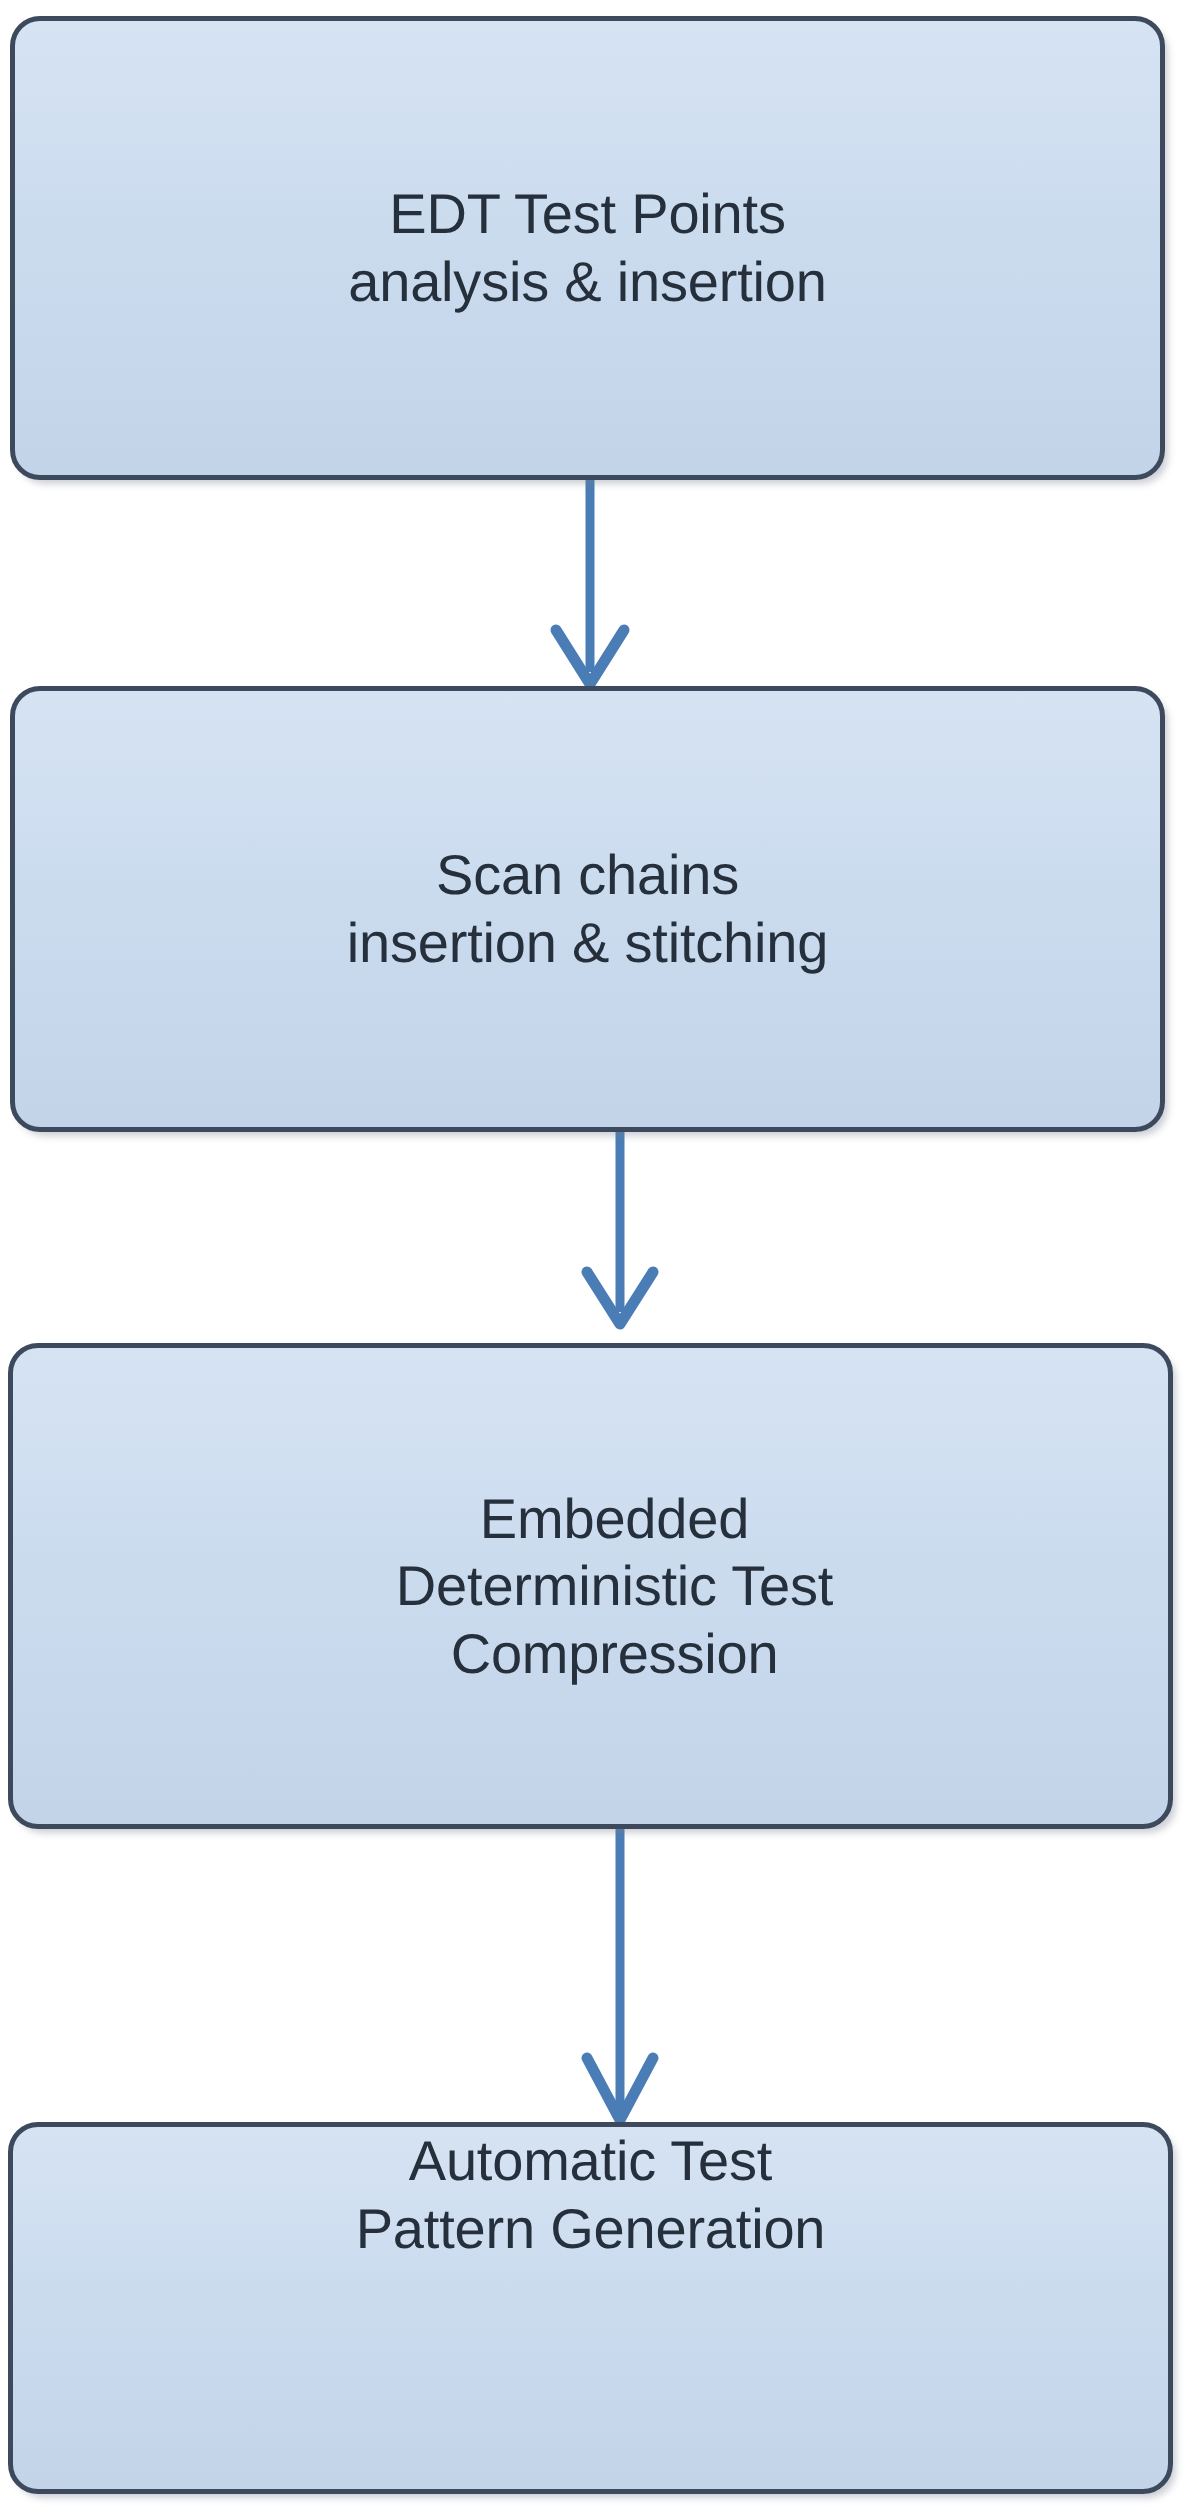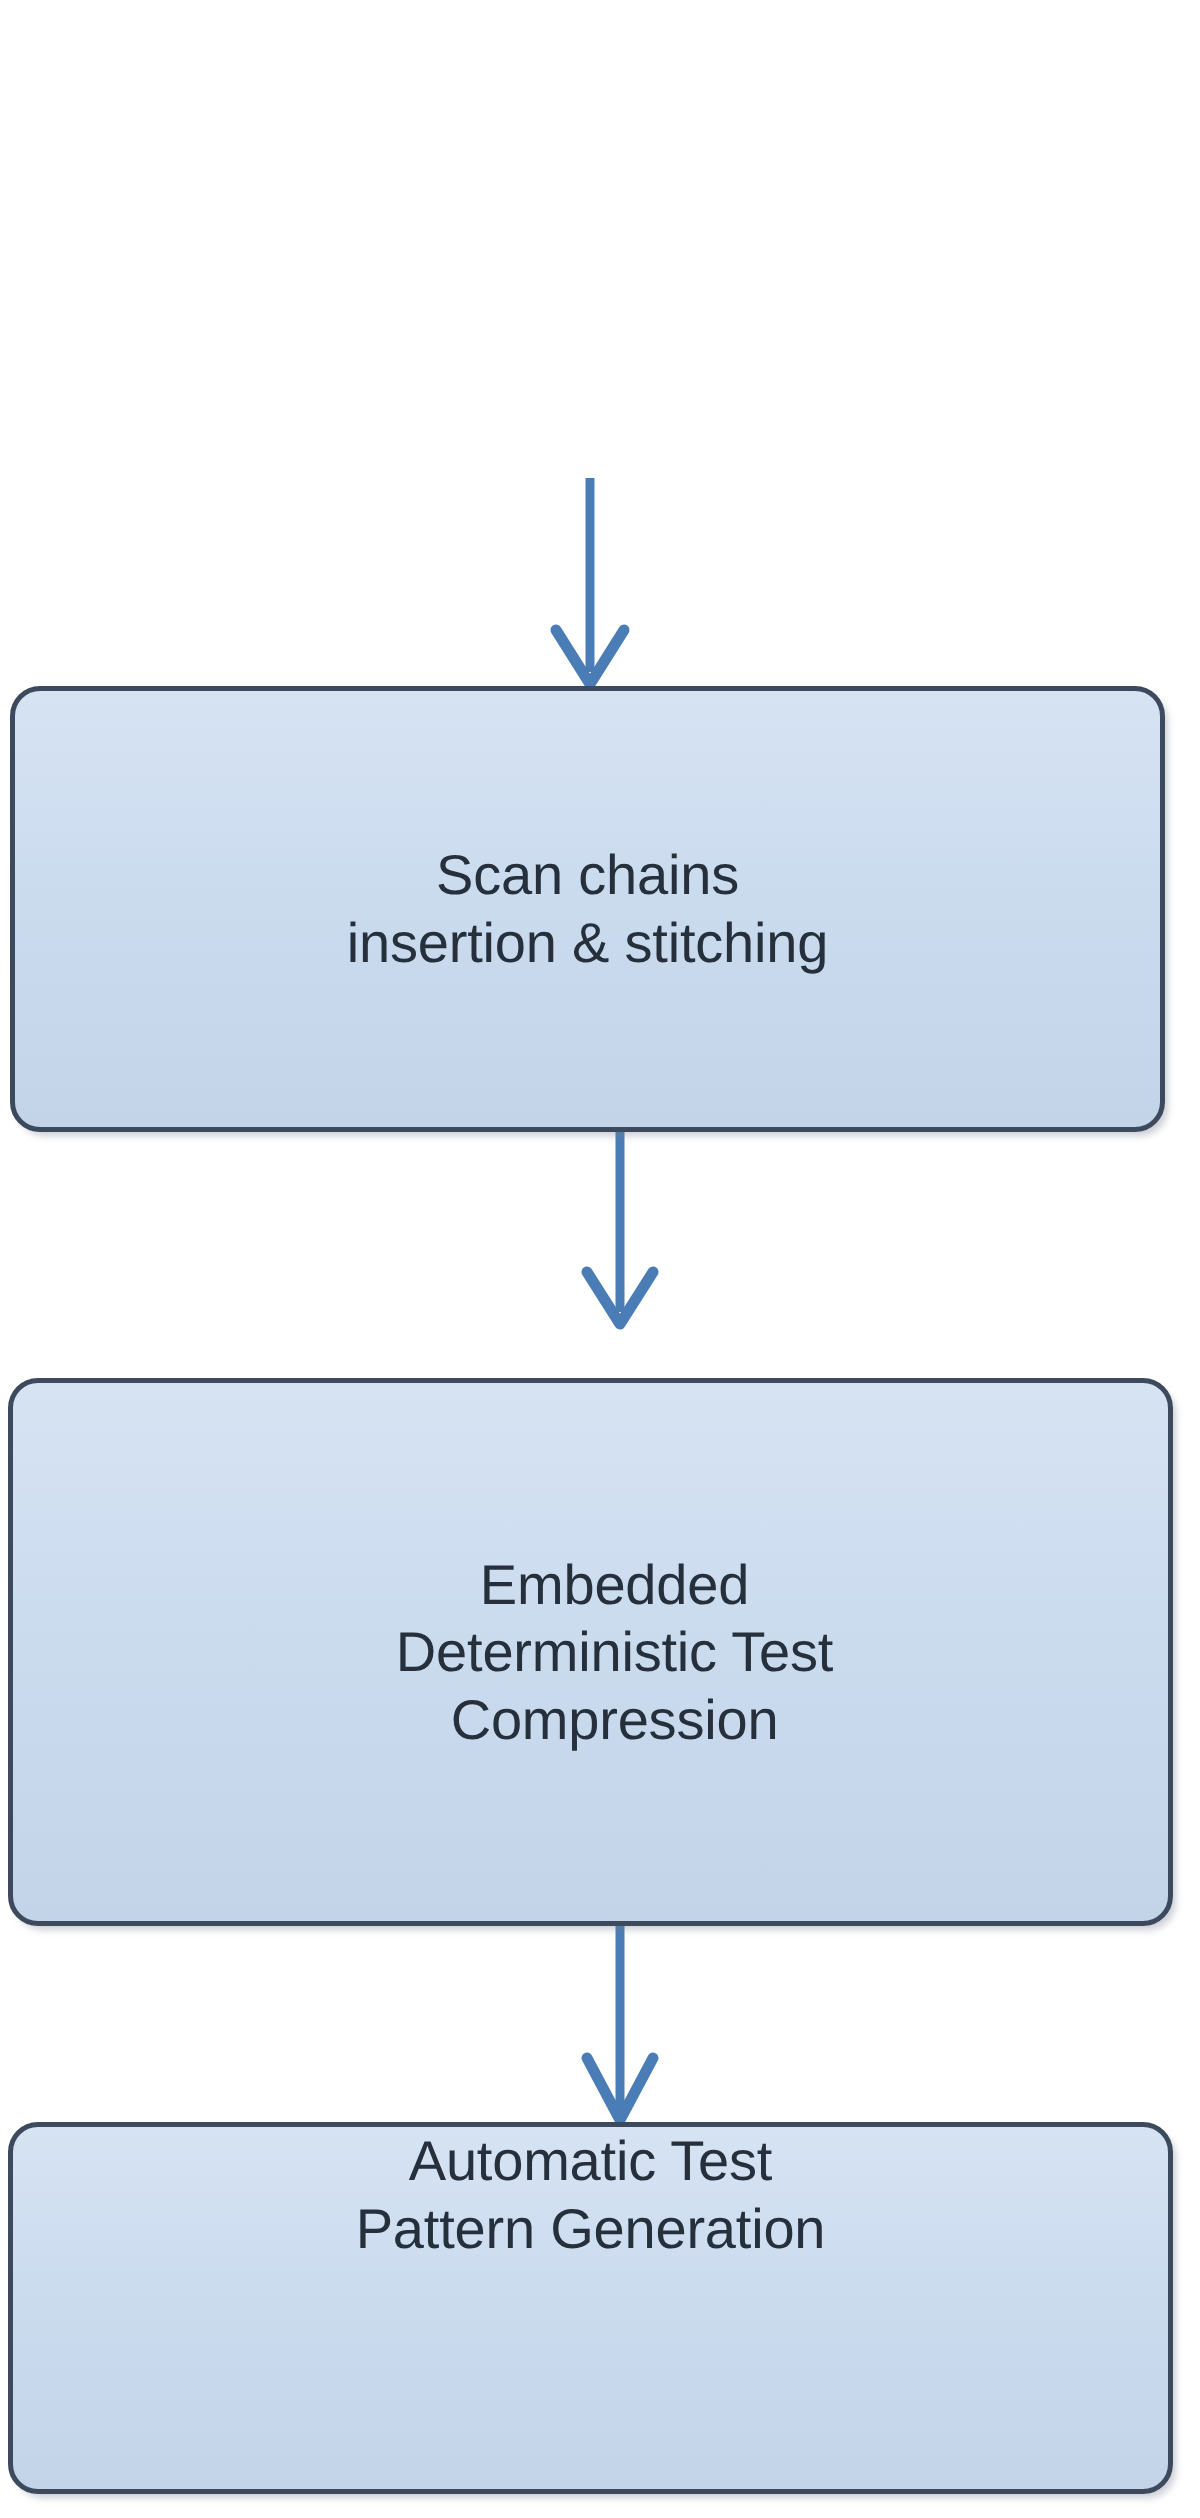--- a/index.html
+++ b/index.html
@@ -41,21 +41,21 @@
     line-height: 1.22;
     letter-spacing: -0.2px;
     font-weight: 400;
     padding: 0 22px;
     white-space: pre-line;
     text-rendering: geometricPrecision;
   }
 
   #box-1 { left: 10px;  top: 16px;   width: 1155px; height: 464px; }
   #box-2 { left: 10px;  top: 686px;  width: 1155px; height: 446px; }
-  #box-3 { left: 8px;   top: 1378px; width: 1165px; height: 548px; padding-left: 48px; }
+  #box-3 { left: 8px;   top: 1343px; width: 1165px; height: 486px; padding-left: 48px; }
   #box-4 { left: 8px;   top: 2122px; width: 1165px; height: 372px; }
 
   #box-3 .box-label { line-height: 1.20; }
   #box-4 { align-items: flex-start; }
   #box-4 .box-label { }
 
   
   .connector {
     position: absolute;
     left: 0;
@@ -81,20 +81,24 @@
       <line x1="620" y1="1128" x2="620" y2="1312" stroke="#4a7cb5" stroke-width="9" stroke-linecap="butt"></line>
       <path d="M 587 1272 L 620 1324 L 653 1272" fill="none" stroke="#4a7cb5" stroke-width="11" stroke-linecap="round" stroke-linejoin="round"></path>
     </g>
 
     <g>
       <line x1="620" y1="1808" x2="620" y2="2110" stroke="#4a7cb5" stroke-width="9" stroke-linecap="butt"></line>
       <path d="M 587 2058 L 620 2120 L 653 2058" fill="none" stroke="#4a7cb5" stroke-width="11" stroke-linecap="round" stroke-linejoin="round"></path>
     </g>
   </svg>
 
+  <div class="flow-box" id="box-1">
+    <span class="box-label">EDT Test Points
+analysis &amp; insertion</span>
+  </div>
 
   <div class="flow-box" id="box-2">
     <span class="box-label">Scan chains
 insertion &amp; stitching</span>
   </div>
 
   <div class="flow-box" id="box-3">
     <span class="box-label">Embedded
 Deterministic Test
 Compression</span>

